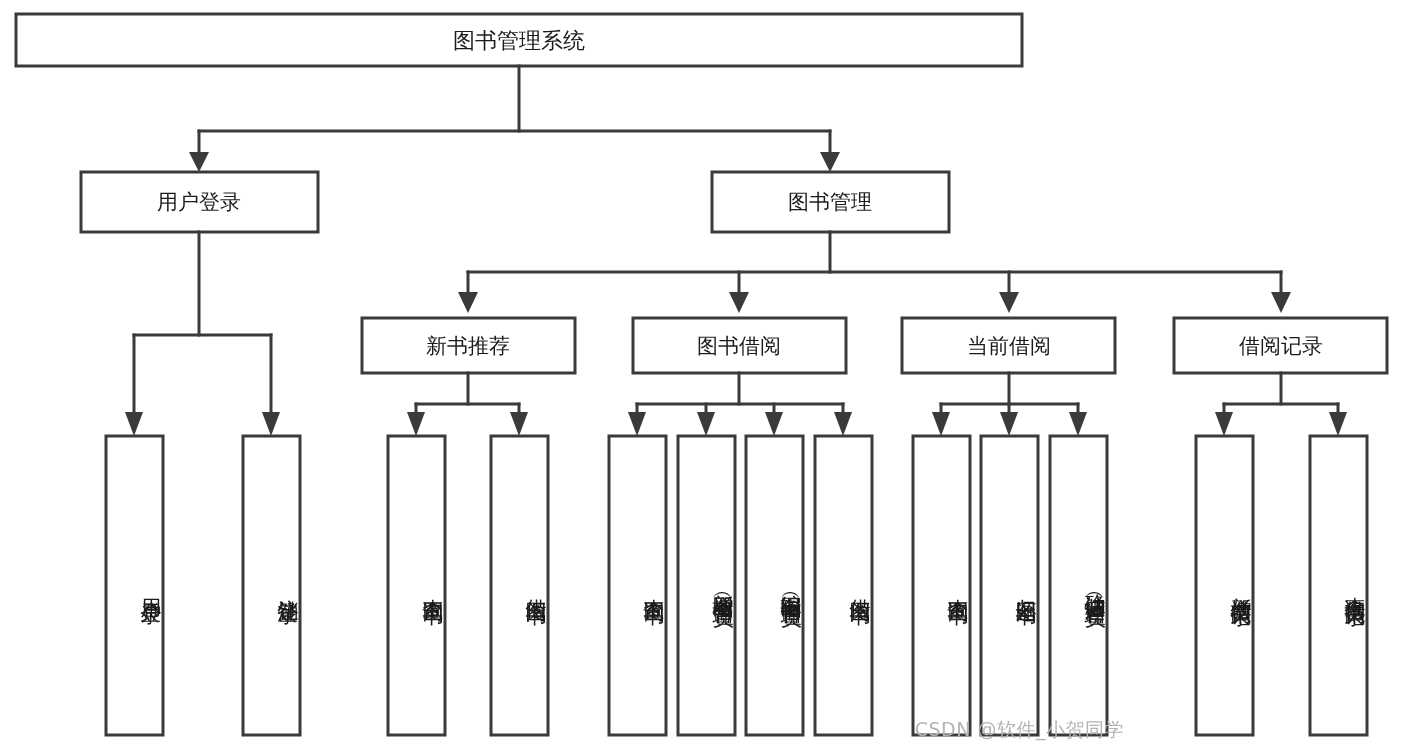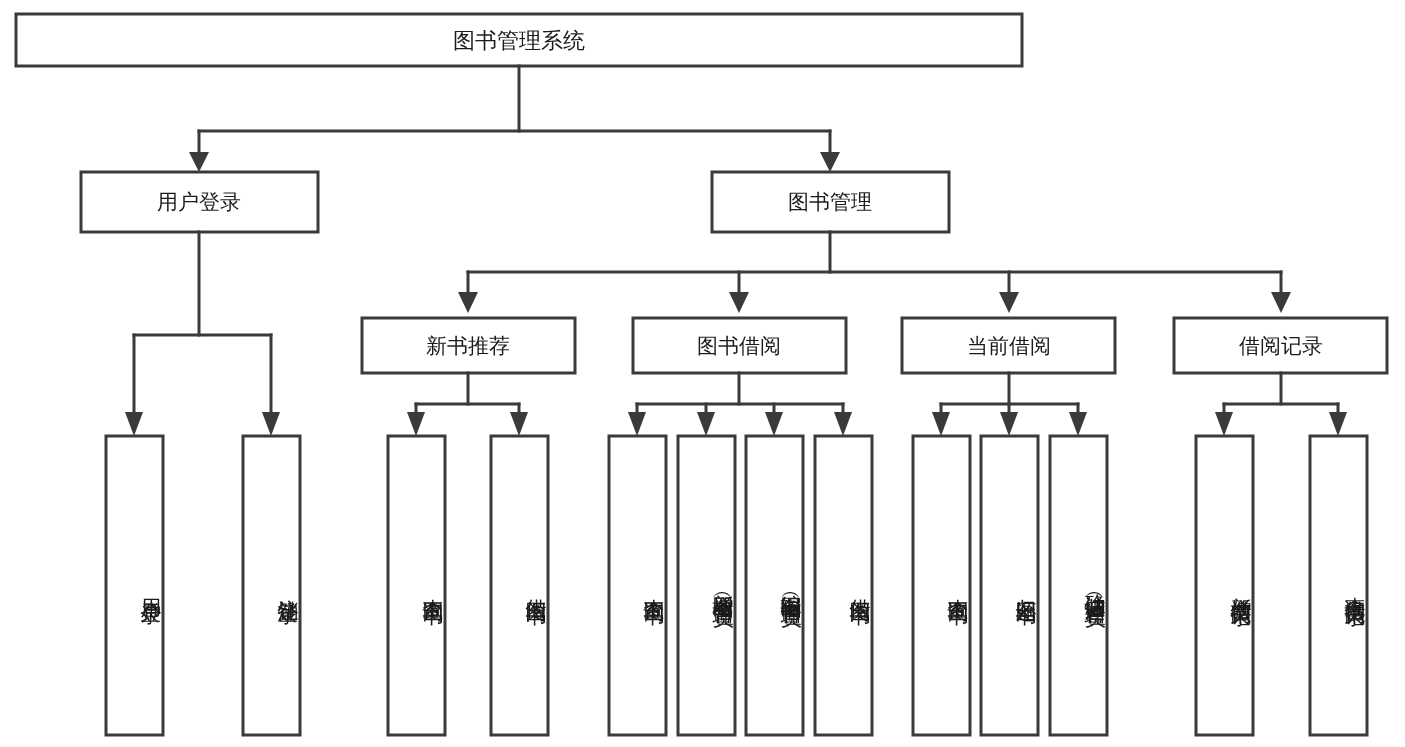--- a/index.html
+++ b/index.html
@@ -212,13 +212,14 @@
   <div class="leaf-label" style="left: 746px; top: 436px; width: 57px; height: 299px; padding-top: 0px;">编辑图书（管理员）</div>
   <div class="leaf-label" style="left: 815px; top: 436px; width: 57px; height: 299px; padding-top: 0px;">借阅图书</div>
 
   <div class="leaf-label" style="left: 913px; top: 436px; width: 57px; height: 299px; padding-top: 0px;">查询图书</div>
   <div class="leaf-label" style="left: 981px; top: 436px; width: 57px; height: 299px; padding-top: 0px;">归还图书</div>
   <div class="leaf-label" style="left: 1050px; top: 436px; width: 57px; height: 299px; padding-top: 0px;">确认归还（管理员）</div>
 
   <div class="leaf-label" style="left: 1196px; top: 436px; width: 57px; height: 299px; padding-top: 0px;">新增借阅记录</div>
   <div class="leaf-label" style="left: 1310px; top: 436px; width: 57px; height: 299px; padding-top: 0px;">查询借阅记录</div>
 
+  <div id="watermark">CSDN @软件_小贺同学</div>
 </div>
 
 </body></html>

